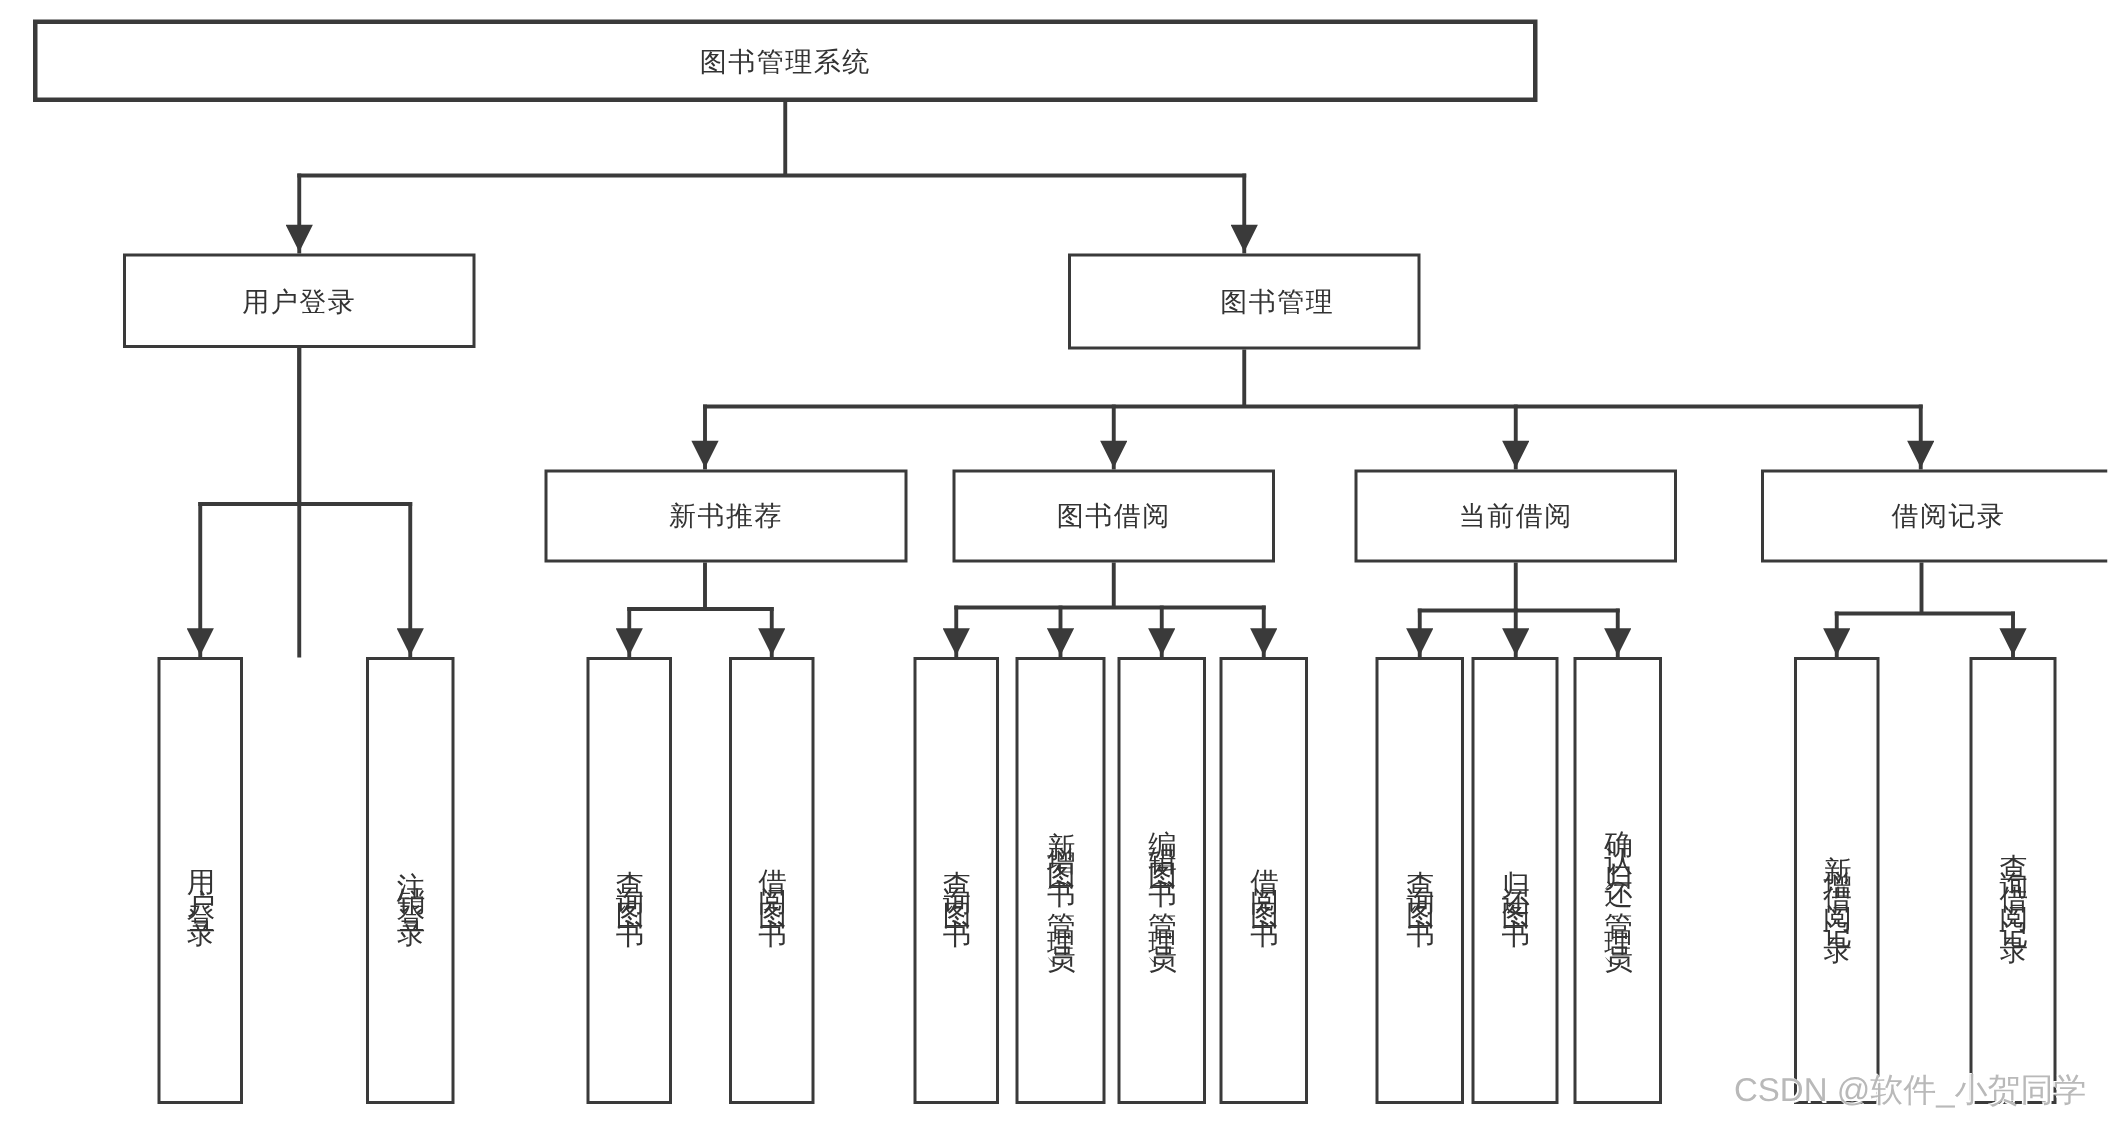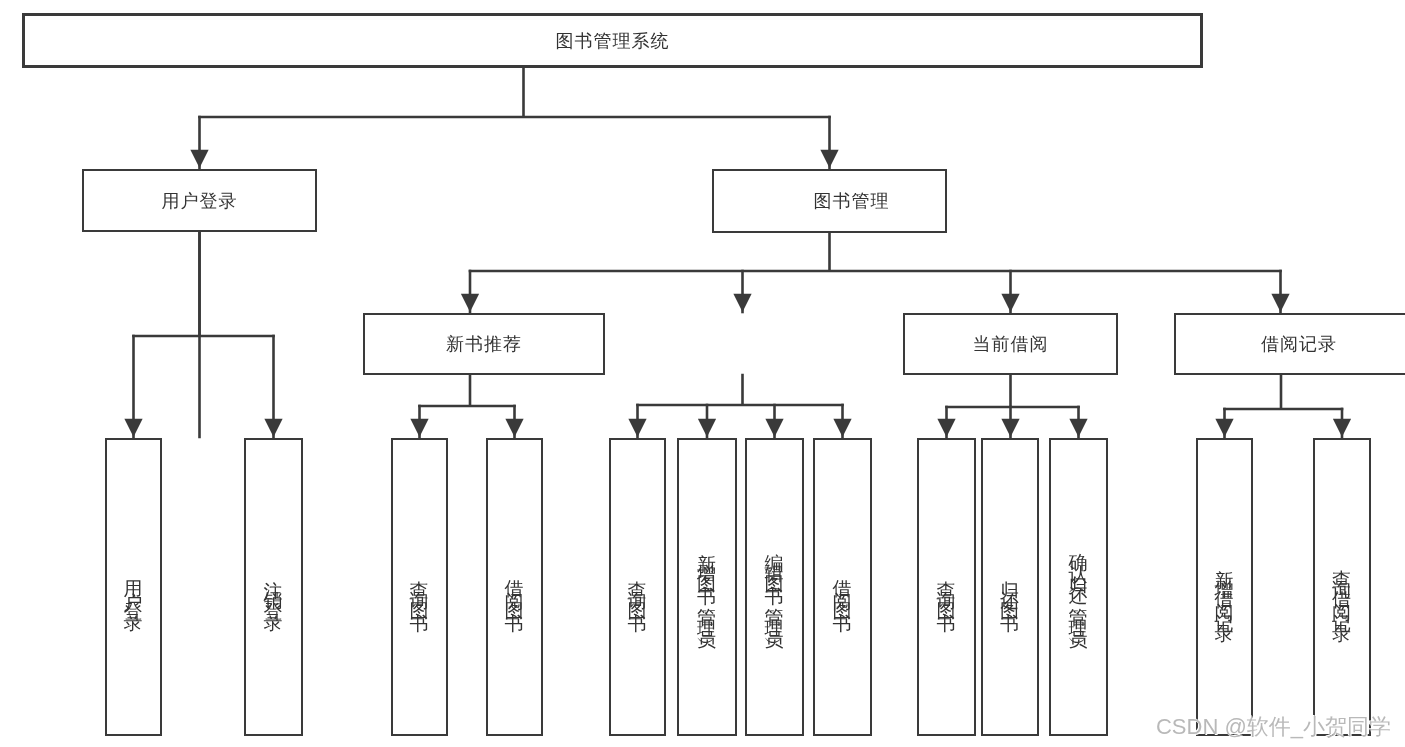--- a/index.html
+++ b/index.html
@@ -73,33 +73,36 @@
     <path d="M1010.5,375 V407 M946.5,407 H1078.5"></path>
     <path d="M946.5,407 V437" marker-end="url(#arrow)"></path>
     <path d="M1010.5,407 V437" marker-end="url(#arrow)"></path>
     <path d="M1078.5,407 V437" marker-end="url(#arrow)"></path>
 
     <path d="M1281,375 V409 M1224.5,409 H1342"></path>
     <path d="M1224.5,409 V437" marker-end="url(#arrow)"></path>
     <path d="M1342,409 V437" marker-end="url(#arrow)"></path>
   </svg>
 
-  <div class="box hbox" style="left:22px;top:13px;width:1181px;height:55px;border-width:3px;">
+  <div class="box hbox" style="left:22px;top:13px;width:1003px;height:55px;border-width:3px;">
     <span>图书管理系统</span>
   </div>
 
   <div class="box hbox" style="left:82px;top:169px;width:235px;height:63px;">
     <span>用户登录</span>
   </div>
   <div class="box hbox" style="left:712px;top:169px;width:235px;height:64px;padding-left:44px;">
     <span>图书管理</span>
   </div>
 
   <div class="box hbox" style="left:363px;top:313px;width:242px;height:62px;">
     <span>新书推荐</span>
+  </div>
+  <div class="box hbox" style="left:635px;top:313px;width:215px;height:62px;">
+    <span>图书借阅</span>
   </div>
   <div class="box hbox" style="left:903px;top:313px;width:215px;height:62px;">
     <span>当前借阅</span>
   </div>
   <div class="box hbox" style="left:1174px;top:313px;width:250px;height:62px;text-align:center;">
     <span>借阅记录</span>
   </div>
 
   <div class="box vbox" style="left:105px;top:438px;width:57px;height:298px;">
     <span>用户登录</span>

